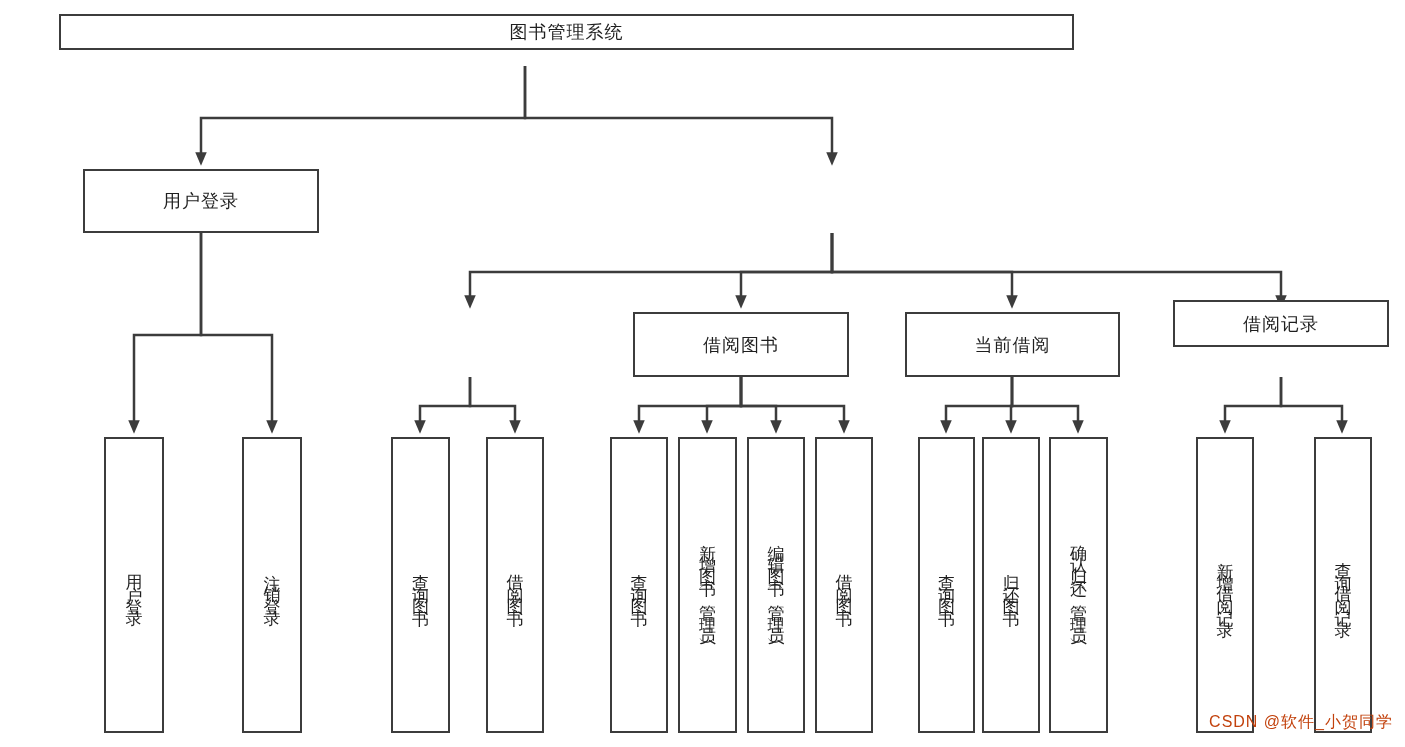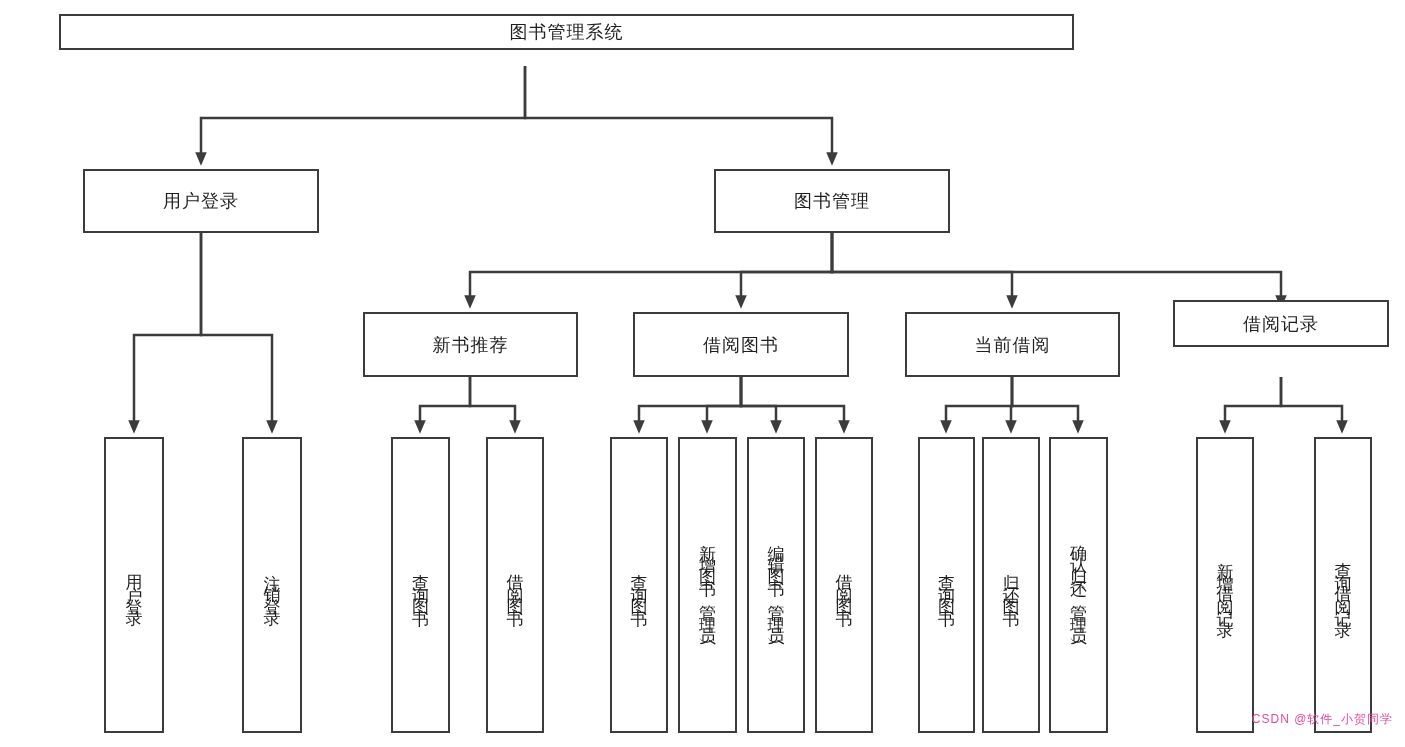--- a/index.html
+++ b/index.html
@@ -35,23 +35,23 @@
     writing-mode:vertical-rl;
     font-size:17px;
     letter-spacing:12px;
     line-height:1;
     color:#1f1f1f;
   }
   #watermark{
     position:absolute;
     right:12px;
     top:713px;
-    font-size:12px;
+    font-size:16px;
     line-height:1.1;
-    color:#ec4899;
+    color:#c2410c;
     letter-spacing:1px;
     z-index:5;
     white-space:nowrap;
   }
 </style>
 </head>
 <body>
 
 <div id="canvas">
 
@@ -91,27 +91,21 @@
     </g>
   </svg>
 
   <div class="node" style="left:23px;top:14px;width:1015px;height:36px;margin-left:36px;">
     <span>图书管理系统</span>
   </div>
 
   <div class="node" style="left:83px;top:169px;width:236px;height:64px;">
     <span>用户登录</span>
   </div>
-  <div class="node" style="left:714px;top:169px;width:236px;height:64px;">
-    <span>图书管理</span>
-  </div>
 
-  <div class="node" style="left:363px;top:312px;width:215px;height:65px;">
-    <span>新书推荐</span>
-  </div>
   <div class="node" style="left:633px;top:312px;width:216px;height:65px;">
     <span>借阅图书</span>
   </div>
   <div class="node" style="left:905px;top:312px;width:215px;height:65px;font-family:Liberation Serif, serif;">
     <span>当前借阅</span>
   </div>
   <div class="node" style="left:1173px;top:300px;width:216px;height:47px;text-align:center;">
     <span>借阅记录</span>
   </div>
 

